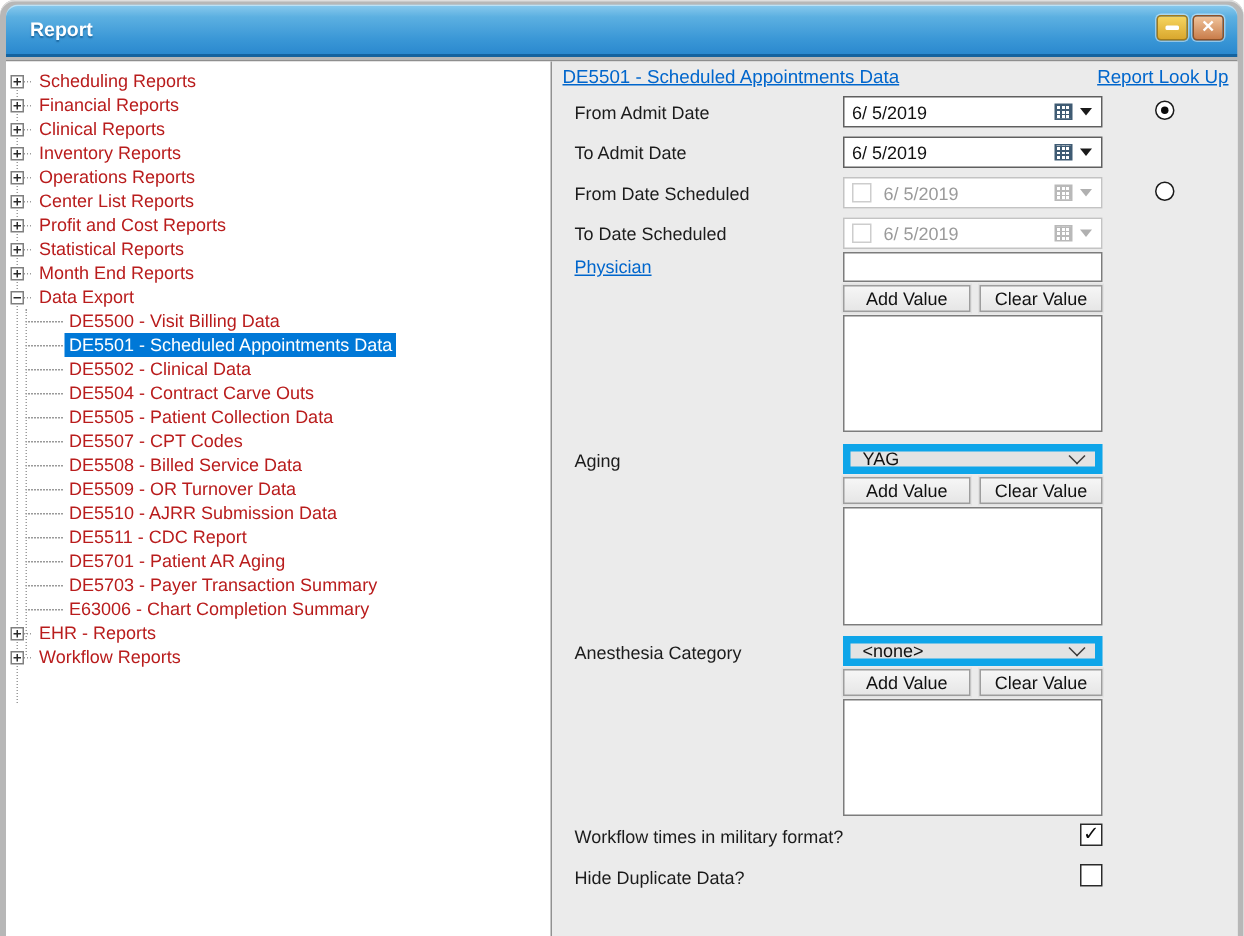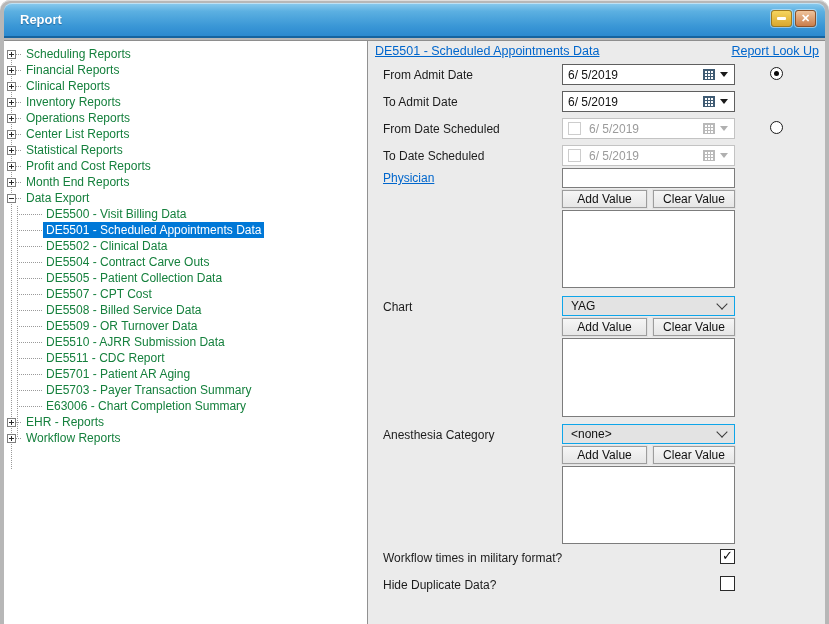--- a/index.html
+++ b/index.html
@@ -34,21 +34,21 @@
   .trow{display:flex;align-items:center;height:16px;position:relative;cursor:default;}
   .expander{position:relative;width:9px;height:9px;border:1px solid #7f7f7f;background:#fff;
             box-sizing:border-box;flex:none;z-index:1;}
   .expander::before{content:'';position:absolute;left:1px;right:1px;top:3px;height:1px;background:#2a2a2a;}
   .expander.plus::after{content:'';position:absolute;top:1px;bottom:1px;left:3px;width:1px;background:#2a2a2a;}
   .stub{width:6px;height:1px;flex:none;
         background-image:repeating-linear-gradient(to right,#9a9a9a 0 1px,transparent 1px 2px);}
   .cspace{width:10px;flex:none;}
   .cline{width:25px;height:1px;flex:none;
          background-image:repeating-linear-gradient(to right,#9a9a9a 0 1px,transparent 1px 2px);}
-  .tlabel{font-size:12px;color:#15803d;white-space:nowrap;padding:1px 3px;margin-left:1px;}
+  .tlabel{font-size:12px;color:#b91c1c;white-space:nowrap;padding:1px 3px;margin-left:1px;}
   .tlabel.selected{background:#0078d7;color:#fff;}
 
   
   .form-panel{flex:1;background:#ebebeb;position:relative;font-size:12px;color:#1c1c1c;}
   .hlink{position:absolute;top:3px;font-size:12.5px;color:#0066cc;text-decoration:underline;
          cursor:pointer;white-space:nowrap;}
   .flabel{position:absolute;left:15px;line-height:14px;white-space:nowrap;}
   .flink{position:absolute;left:15px;color:#0066cc;text-decoration:underline;cursor:pointer;}
 
   .datefield{position:absolute;left:194px;width:173px;height:21px;background:#fff;
@@ -76,21 +76,21 @@
          border-radius:50%;background:#0a0a0a;}
 
   .textinput{position:absolute;left:194px;width:173px;height:20px;border:1px solid #7c7c7c;
              box-sizing:border-box;padding:0 4px;font:12px "Liberation Sans",sans-serif;background:#fff;}
   .btn{position:absolute;height:18px;background:linear-gradient(#f6f6f6,#e6e6e6);
        border:1px solid #9d9d9d;box-shadow:0 0 0 1px #e2e2e2;color:#111;cursor:pointer;
        font:12px "Liberation Sans",sans-serif;padding:0;}
   .listbox{position:absolute;left:194px;width:173px;background:#fff;border:1px solid #7c7c7c;
            box-sizing:border-box;}
   .combo{position:absolute;left:194px;width:173px;height:20px;background:#e3e3e3;
-         border:1px solid #0ea5e9;box-sizing:border-box;display:flex;align-items:center;
+         border:5px solid #0ea5e9;box-sizing:border-box;display:flex;align-items:center;
          padding:0 8px;cursor:pointer;}
   .combo-val{flex:1;color:#111;white-space:nowrap;}
   .chevron{width:7px;height:7px;border-right:1px solid #3a3a3a;border-bottom:1px solid #3a3a3a;
            transform:rotate(45deg);margin-top:-4px;flex:none;}
   .checkbox{position:absolute;left:352px;width:15px;height:15px;border:1px solid #2a2a2a;
             background:#fff;box-sizing:border-box;cursor:pointer;}
   .checkbox.checked::after{content:'\2713';position:absolute;left:1px;top:-2px;font-size:13px;color:#0a0a0a;}
 </style>
 </head>
 <body>
@@ -140,30 +140,30 @@
             <span class="tlabel">Operations Reports</span>
           </div>
           <div class="trow">
             <span class="expander plus"></span>
             <span class="stub"></span>
             <span class="tlabel">Center List Reports</span>
           </div>
           <div class="trow">
             <span class="expander plus"></span>
             <span class="stub"></span>
+            <span class="tlabel">Profit and Cost Reports</span>
+          </div>
+          <div class="trow">
+            <span class="expander plus"></span>
+            <span class="stub"></span>
             <span class="tlabel">Statistical Reports</span>
           </div>
           <div class="trow">
             <span class="expander plus"></span>
             <span class="stub"></span>
-            <span class="tlabel">Profit and Cost Reports</span>
-          </div>
-          <div class="trow">
-            <span class="expander plus"></span>
-            <span class="stub"></span>
             <span class="tlabel">Month End Reports</span>
           </div>
           <div class="trow">
             <span class="expander minus"></span>
             <span class="stub"></span>
             <span class="tlabel">Data Export</span>
           </div>
           <div class="trow child">
             <span class="cspace"></span>
             <span class="cline"></span>
@@ -185,21 +185,21 @@
             <span class="tlabel">DE5504 - Contract Carve Outs</span>
           </div>
           <div class="trow child">
             <span class="cspace"></span>
             <span class="cline"></span>
             <span class="tlabel">DE5505 - Patient Collection Data</span>
           </div>
           <div class="trow child">
             <span class="cspace"></span>
             <span class="cline"></span>
-            <span class="tlabel">DE5507 - CPT Cost</span>
+            <span class="tlabel">DE5507 - CPT Codes</span>
           </div>
           <div class="trow child">
             <span class="cspace"></span>
             <span class="cline"></span>
             <span class="tlabel">DE5508 - Billed Service Data</span>
           </div>
           <div class="trow child">
             <span class="cspace"></span>
             <span class="cline"></span>
             <span class="tlabel">DE5509 - OR Turnover Data</span>
@@ -276,21 +276,21 @@
           <span class="calicon"></span>
           <span class="ddarrow"></span>
         </div>
 
         <a class="flink" style="top:130px">Physician</a>
         <input class="textinput" style="top: 127px;" type="text" value="">
         <button class="btn" style="left:194px;top:149px;width:85px">Add Value</button>
         <button class="btn" style="left:285px;top:149px;width:82px">Clear Value</button>
         <div class="listbox" style="top:169px;height:78px"></div>
 
-        <span class="flabel" style="top:259px">Chart</span>
+        <span class="flabel" style="top:259px">Aging</span>
         <div class="combo" style="top:255px">
           <span class="combo-val">YAG</span>
           <span class="chevron"></span>
         </div>
         <button class="btn" style="left:194px;top:277px;width:85px">Add Value</button>
         <button class="btn" style="left:285px;top:277px;width:82px">Clear Value</button>
         <div class="listbox" style="top:297px;height:79px"></div>
 
         <span class="flabel" style="top:387px">Anesthesia Category</span>
         <div class="combo" style="top:383px">

